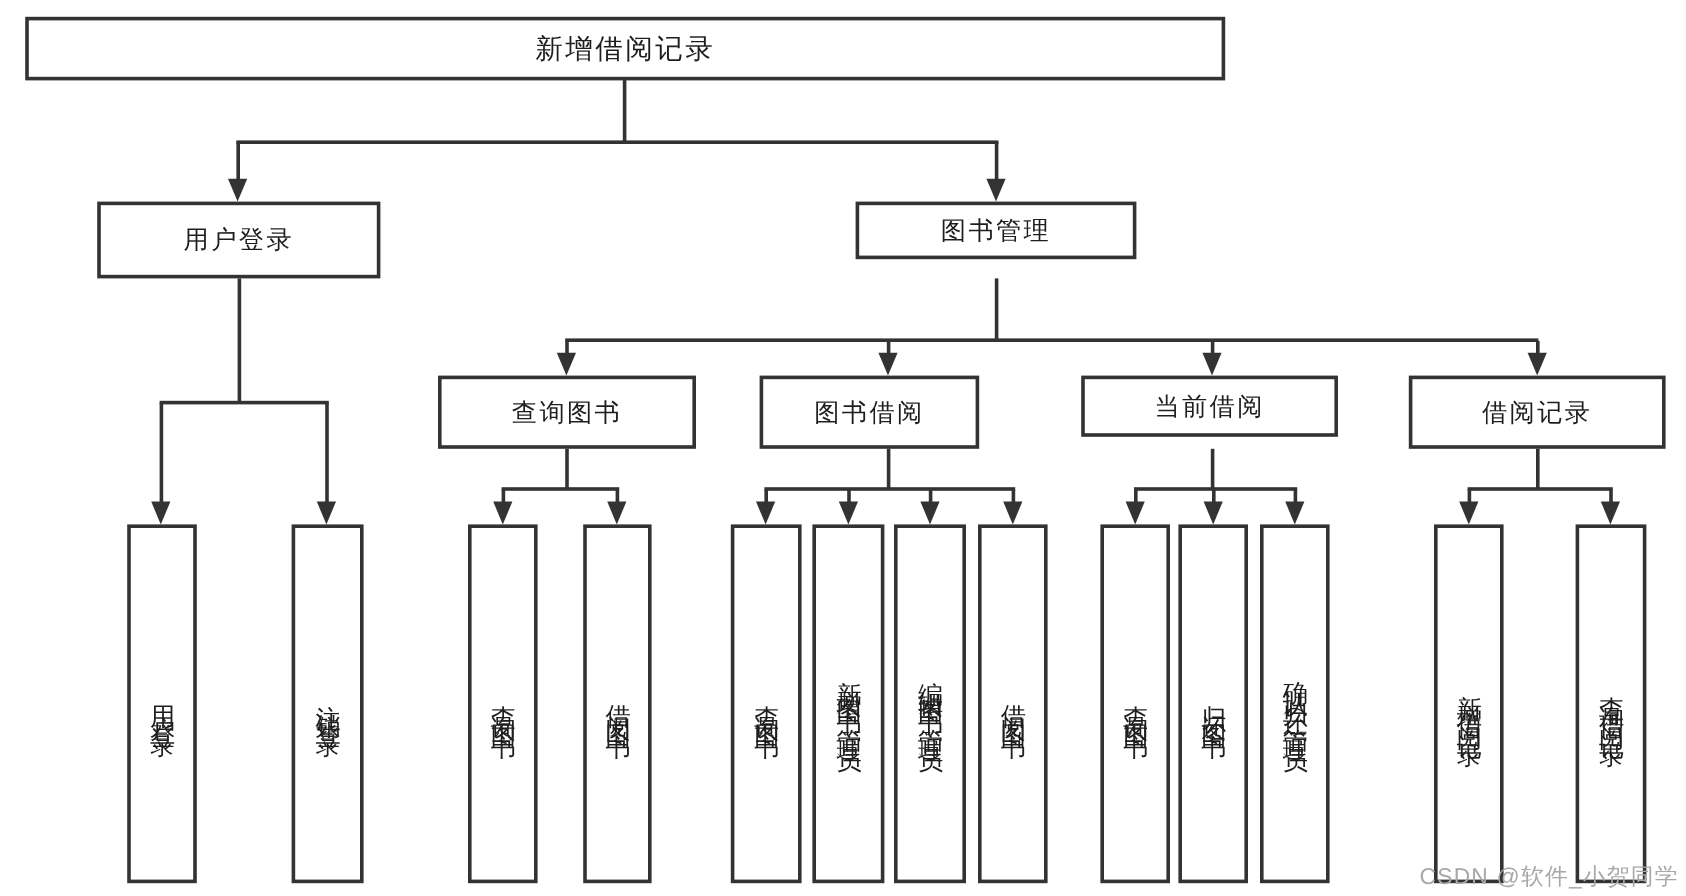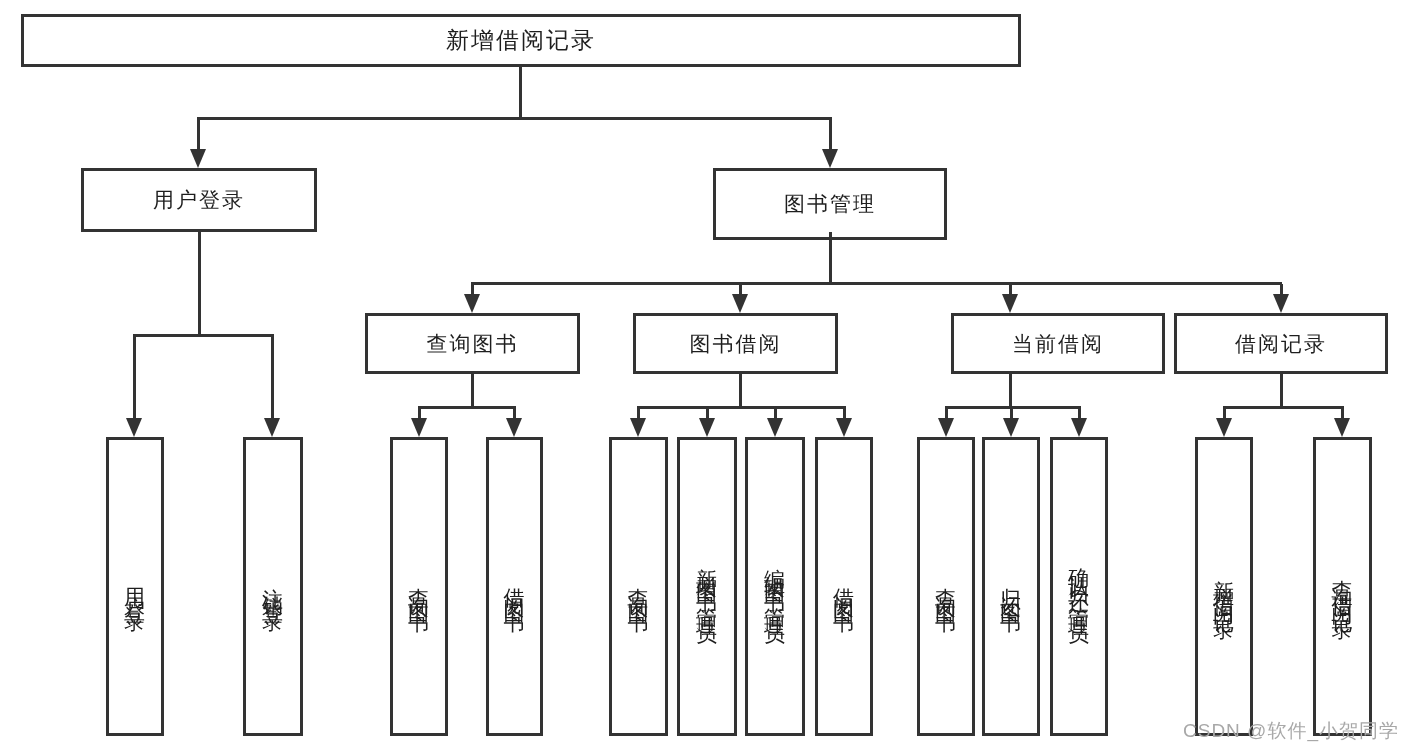--- a/index.html
+++ b/index.html
@@ -44,43 +44,43 @@
 <div class="box hbox root" style="left:21px;top:14px;width:1000px;height:53px">新增借阅记录</div>
 
 <div class="line" style="left:519px;top:66px;width:3px;height:52px"></div>
 <div class="line" style="left:197px;top:117px;width:635px;height:3px"></div>
 <div class="line" style="left:197px;top:118px;width:3px;height:33px"></div>
 <div class="arrow" style="left:190px;top:149px"></div>
 <div class="line" style="left:829px;top:118px;width:3px;height:33px"></div>
 <div class="arrow" style="left:822px;top:149px"></div>
 
 <div class="box hbox" style="left:81px;top:168px;width:236px;height:64px">用户登录</div>
-<div class="box hbox" style="left:713px;top:168px;width:234px;height:72px">图书管理</div>
+<div class="box hbox" style="left:713px;top:168px;width:234px;height:48px">图书管理</div>
 
 <div class="line" style="left:198px;top:232px;width:3px;height:103px"></div>
 <div class="line" style="left:133px;top:334px;width:141px;height:3px"></div>
 <div class="line" style="left:133px;top:336px;width:3px;height:83px"></div>
 <div class="arrow" style="left:126px;top:418px"></div>
 <div class="line" style="left:271px;top:336px;width:3px;height:83px"></div>
 <div class="arrow" style="left:264px;top:418px"></div>
 
 <div class="line" style="left:829px;top:232px;width:3px;height:51px"></div>
 <div class="line" style="left:471px;top:282px;width:811px;height:3px"></div>
 <div class="line" style="left:471px;top:284px;width:3px;height:11px"></div>
 <div class="arrow" style="left:464px;top:294px"></div>
 <div class="line" style="left:739px;top:284px;width:3px;height:11px"></div>
 <div class="arrow" style="left:732px;top:294px"></div>
 <div class="line" style="left:1009px;top:284px;width:3px;height:11px"></div>
 <div class="arrow" style="left:1002px;top:294px"></div>
 <div class="line" style="left:1280px;top:284px;width:3px;height:11px"></div>
 <div class="arrow" style="left:1273px;top:294px"></div>
 
 <div class="box hbox" style="left:365px;top:313px;width:215px;height:61px">查询图书</div>
-<div class="box hbox" style="left:633px;top:313px;width:205px;height:61px">图书借阅</div>
-<div class="box hbox" style="left:951px;top:313px;width:214px;height:61px">当前借阅</div>
+<div class="box hbox" style="left:633px;top:313px;width:183px;height:61px">图书借阅</div>
+<div class="box hbox" style="left:901px;top:313px;width:214px;height:51px">当前借阅</div>
 <div class="box hbox" style="left:1174px;top:313px;width:214px;height:61px">借阅记录</div>
 
 <div class="line" style="left:471px;top:374px;width:3px;height:33px"></div>
 <div class="line" style="left:418px;top:406px;width:98px;height:3px"></div>
 <div class="line" style="left:418px;top:408px;width:3px;height:11px"></div>
 <div class="arrow" style="left:411px;top:418px"></div>
 <div class="line" style="left:513px;top:408px;width:3px;height:11px"></div>
 <div class="arrow" style="left:506px;top:418px"></div>
 
 <div class="line" style="left:739px;top:374px;width:3px;height:33px"></div>

